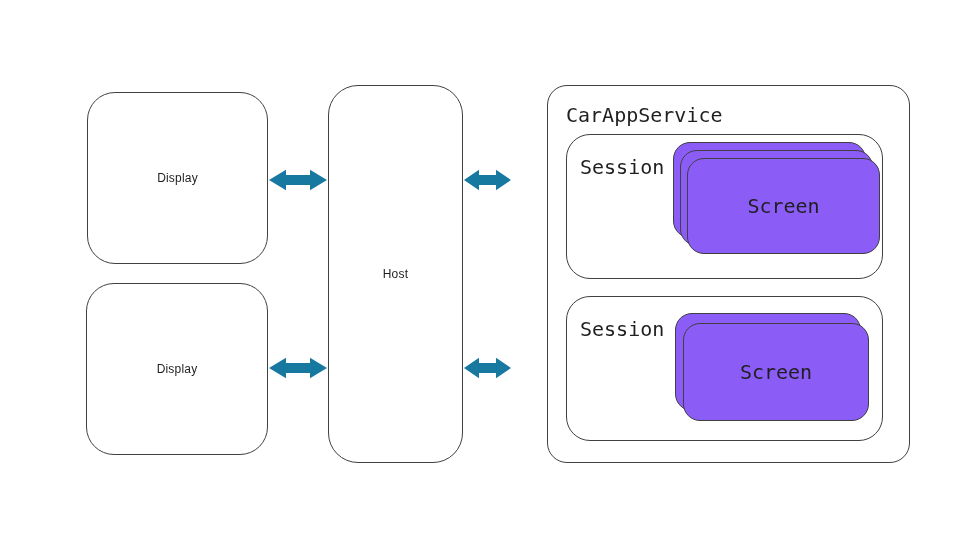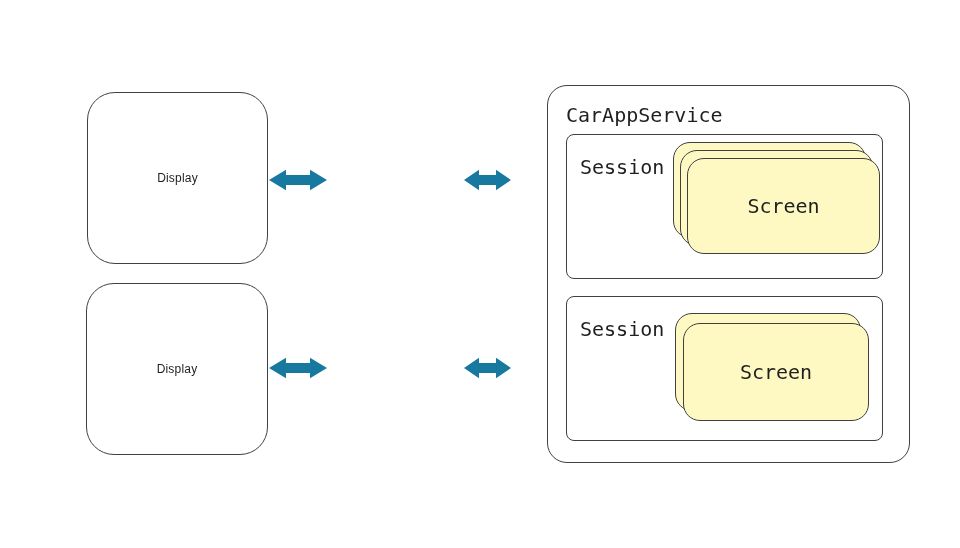--- a/index.html
+++ b/index.html
@@ -49,29 +49,29 @@
 
   
   .host { left: 328px; top: 85px; width: 135px; height: 378px; border-radius: 30px; }
 
   
   .car-app-service { left: 512px; top: 85px; width: 363px; height: 378px; border-radius: 20px; margin-left: 35px; }
   .cas-label { left: 18px; top: 17px; }
 
   .session { position: absolute; left: 18px; width: 317px; height: 145px;
              background: #ffffff; border: 1.4px solid var(--border, #404040);
-             border-radius: 8px; box-sizing: border-box; }
+             border-radius: 24px; box-sizing: border-box; }
   .session-1 { top: 48px; }
   .session-2 { top: 210px; }
   .session-label { left: 13px; top: 20px; }
 
   
   .screen-card {
     position: absolute;
-    background: #fef9c3;
+    background: #8b5cf6;
     border: 1.2px solid var(--border, #404040);
     border-radius: 17px;
     box-sizing: border-box;
     width: 193px;
     height: 96px;
   }
   .stack1-back  { left: 106px; top: 7px;  }
   .stack1-mid   { left: 113px; top: 15px; }
   .stack1-front { left: 120px; top: 23px; }
   .stack2-back  { left: 108px; top: 16px; width: 186px; height: 98px; }
@@ -93,20 +93,23 @@
 <div class="canvas">
 
   <div class="box display-1 centered">
     <span class="sans-label">Display</span>
   </div>
 
   <div class="box display-2 centered">
     <span class="sans-label">Display</span>
   </div>
 
+  <div class="box host centered">
+    <span class="sans-label">Host</span>
+  </div>
 
   <div class="box car-app-service">
     <span class="mono-label corner-label cas-label">CarAppService</span>
 
     <div class="session session-1">
       <span class="mono-label corner-label session-label">Session</span>
       <div class="screen-card stack1-back"></div>
       <div class="screen-card stack1-mid"></div>
       <div class="screen-card stack1-front centered">
         <span class="mono-label">Screen</span>

